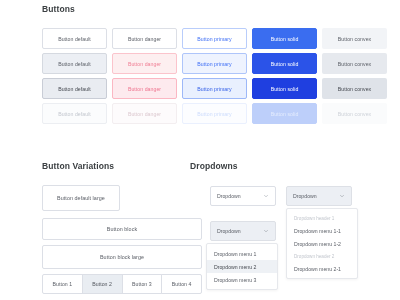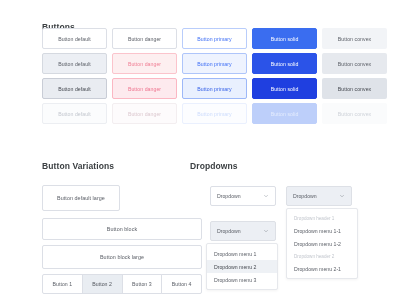--- a/index.html
+++ b/index.html
@@ -126,21 +126,21 @@
     font-size: 4.6px;
     color: #c2c6cd;
     white-space: nowrap;
   }
 </style>
 </head>
 <body>
 
 <div class="page">
 
-  <div class="section-title" style="left:42px; top:4px;margin-top:18px;">Buttons</div>
+  <div class="section-title" style="left:42px; top:4px;">Buttons</div>
 
   <div class="btn v-default" style="position:absolute; left:42px;  top:28px; width:65px; height:21px;">Button default</div>
   <div class="btn v-danger" style="position:absolute; left:112px; top:28px; width:65px; height:21px;">Button danger</div>
   <div class="btn v-primary" style="position:absolute; left:182px; top:28px; width:65px; height:21px;">Button primary</div>
   <div class="btn v-solid" style="position:absolute; left:252px; top:28px; width:65px; height:21px;">Button solid</div>
   <div class="btn v-convex" style="position:absolute; left:322px; top:28px; width:65px; height:21px;">Button convex</div>
 
   <div class="btn v-default-hover" style="position:absolute; left:42px;  top:53px; width:65px; height:21px;">Button default</div>
   <div class="btn v-danger-hover" style="position:absolute; left:112px; top:53px; width:65px; height:21px;">Button danger</div>
   <div class="btn v-primary-hover" style="position:absolute; left:182px; top:53px; width:65px; height:21px;">Button primary</div>

